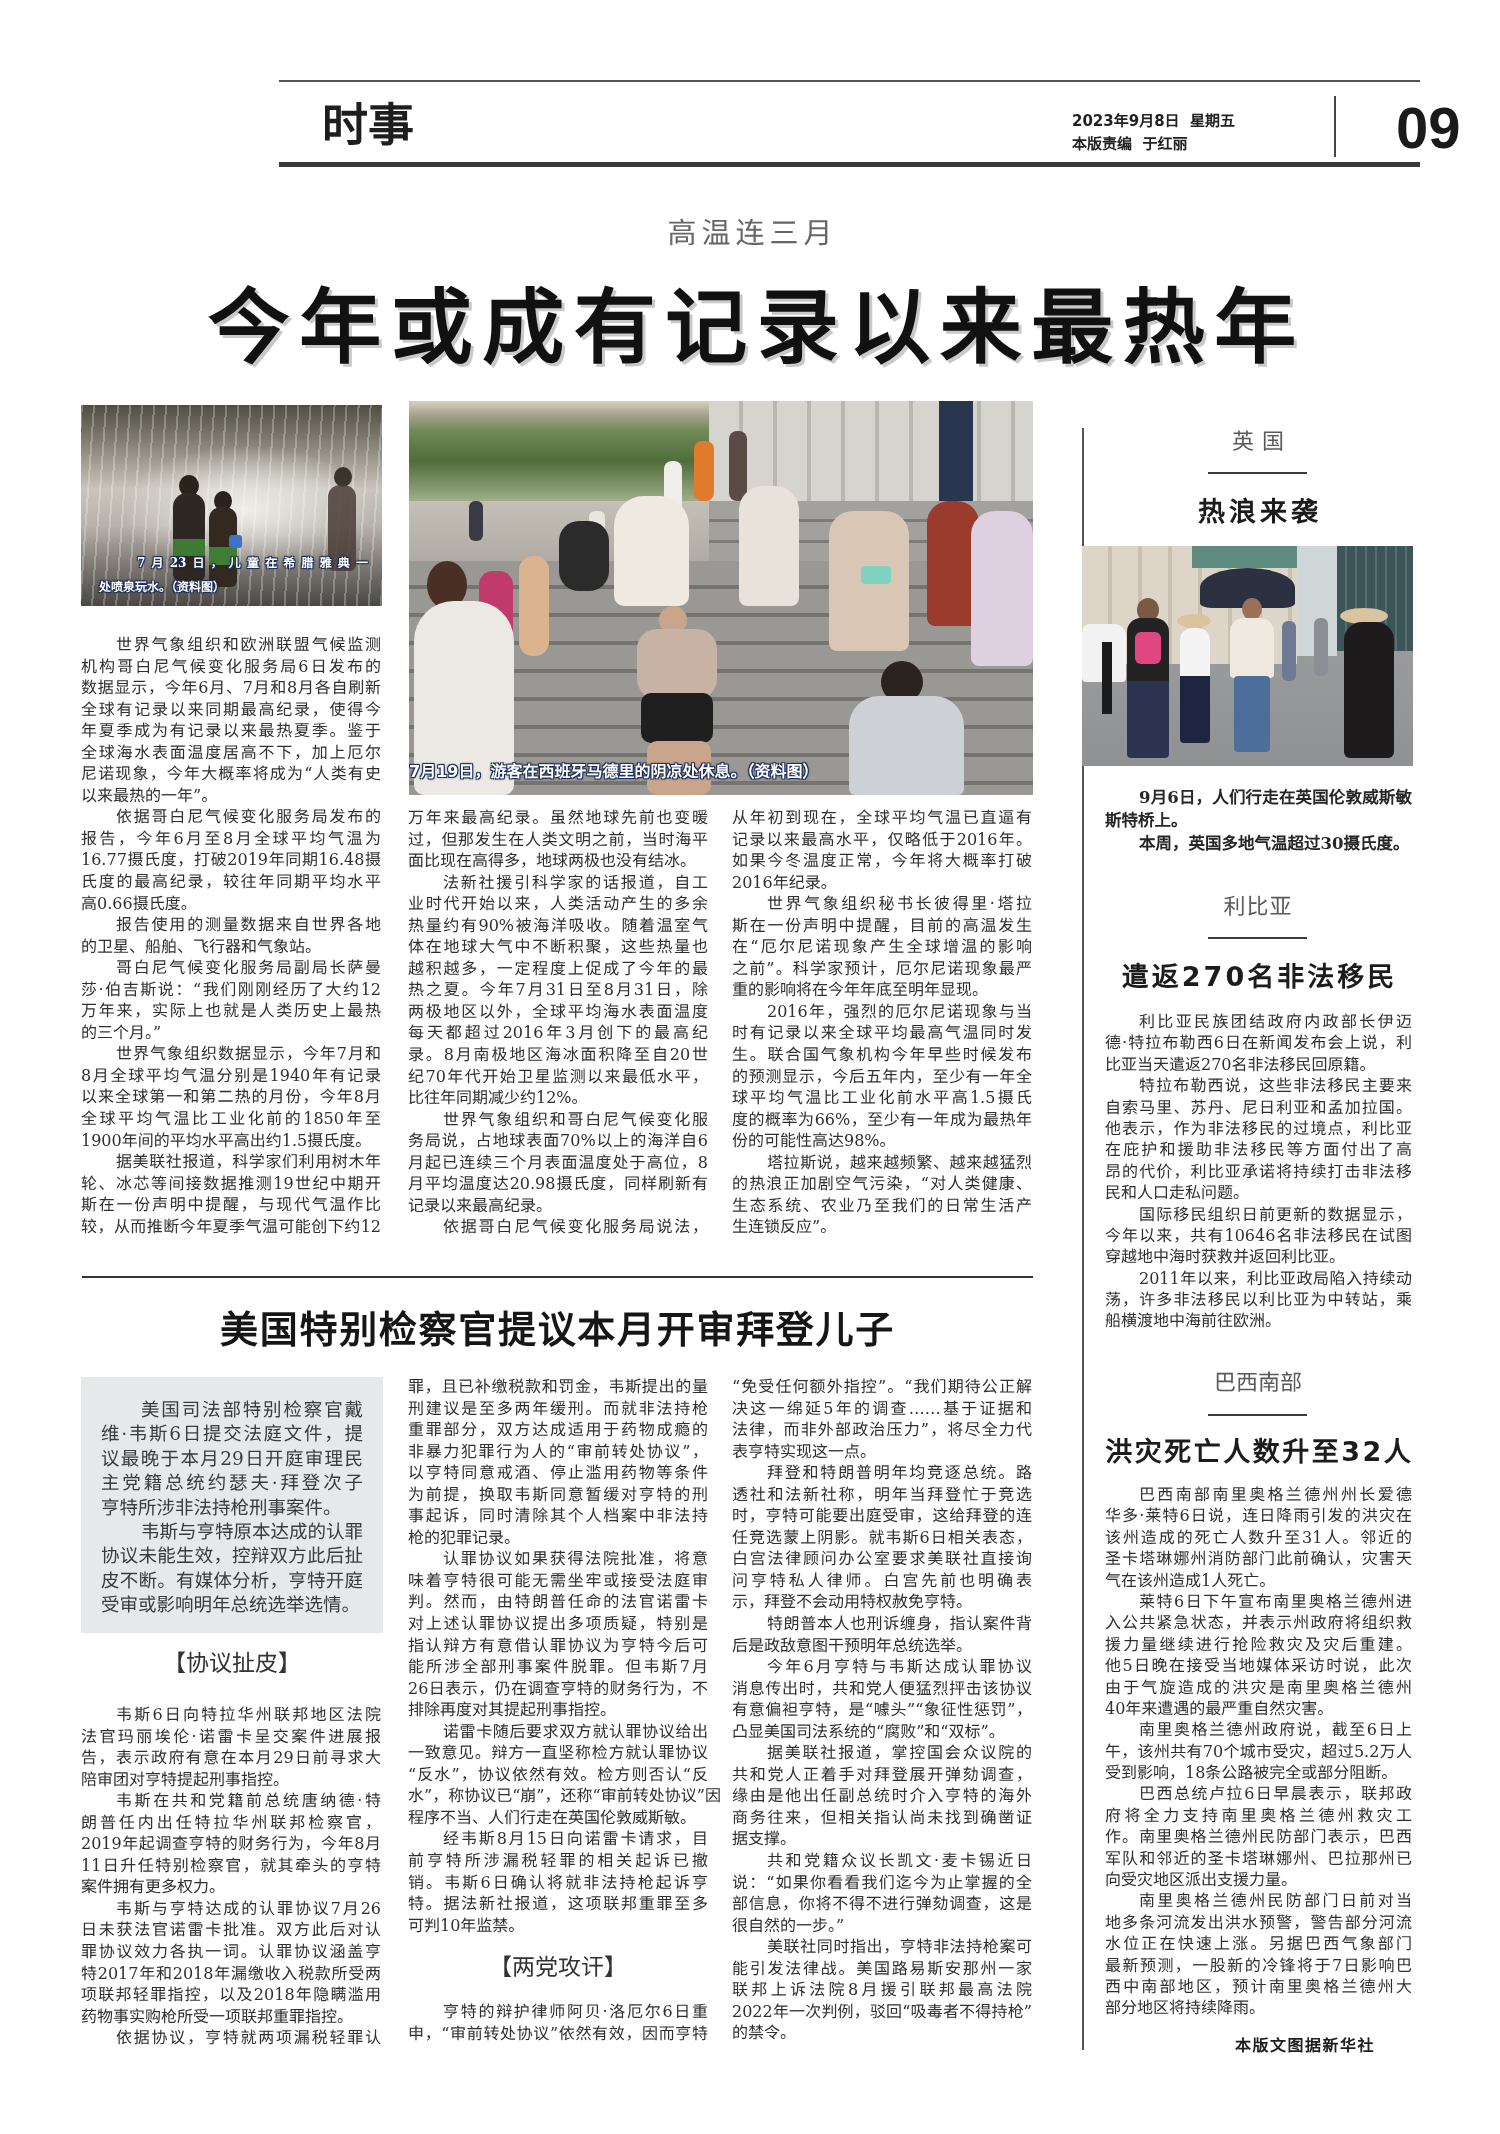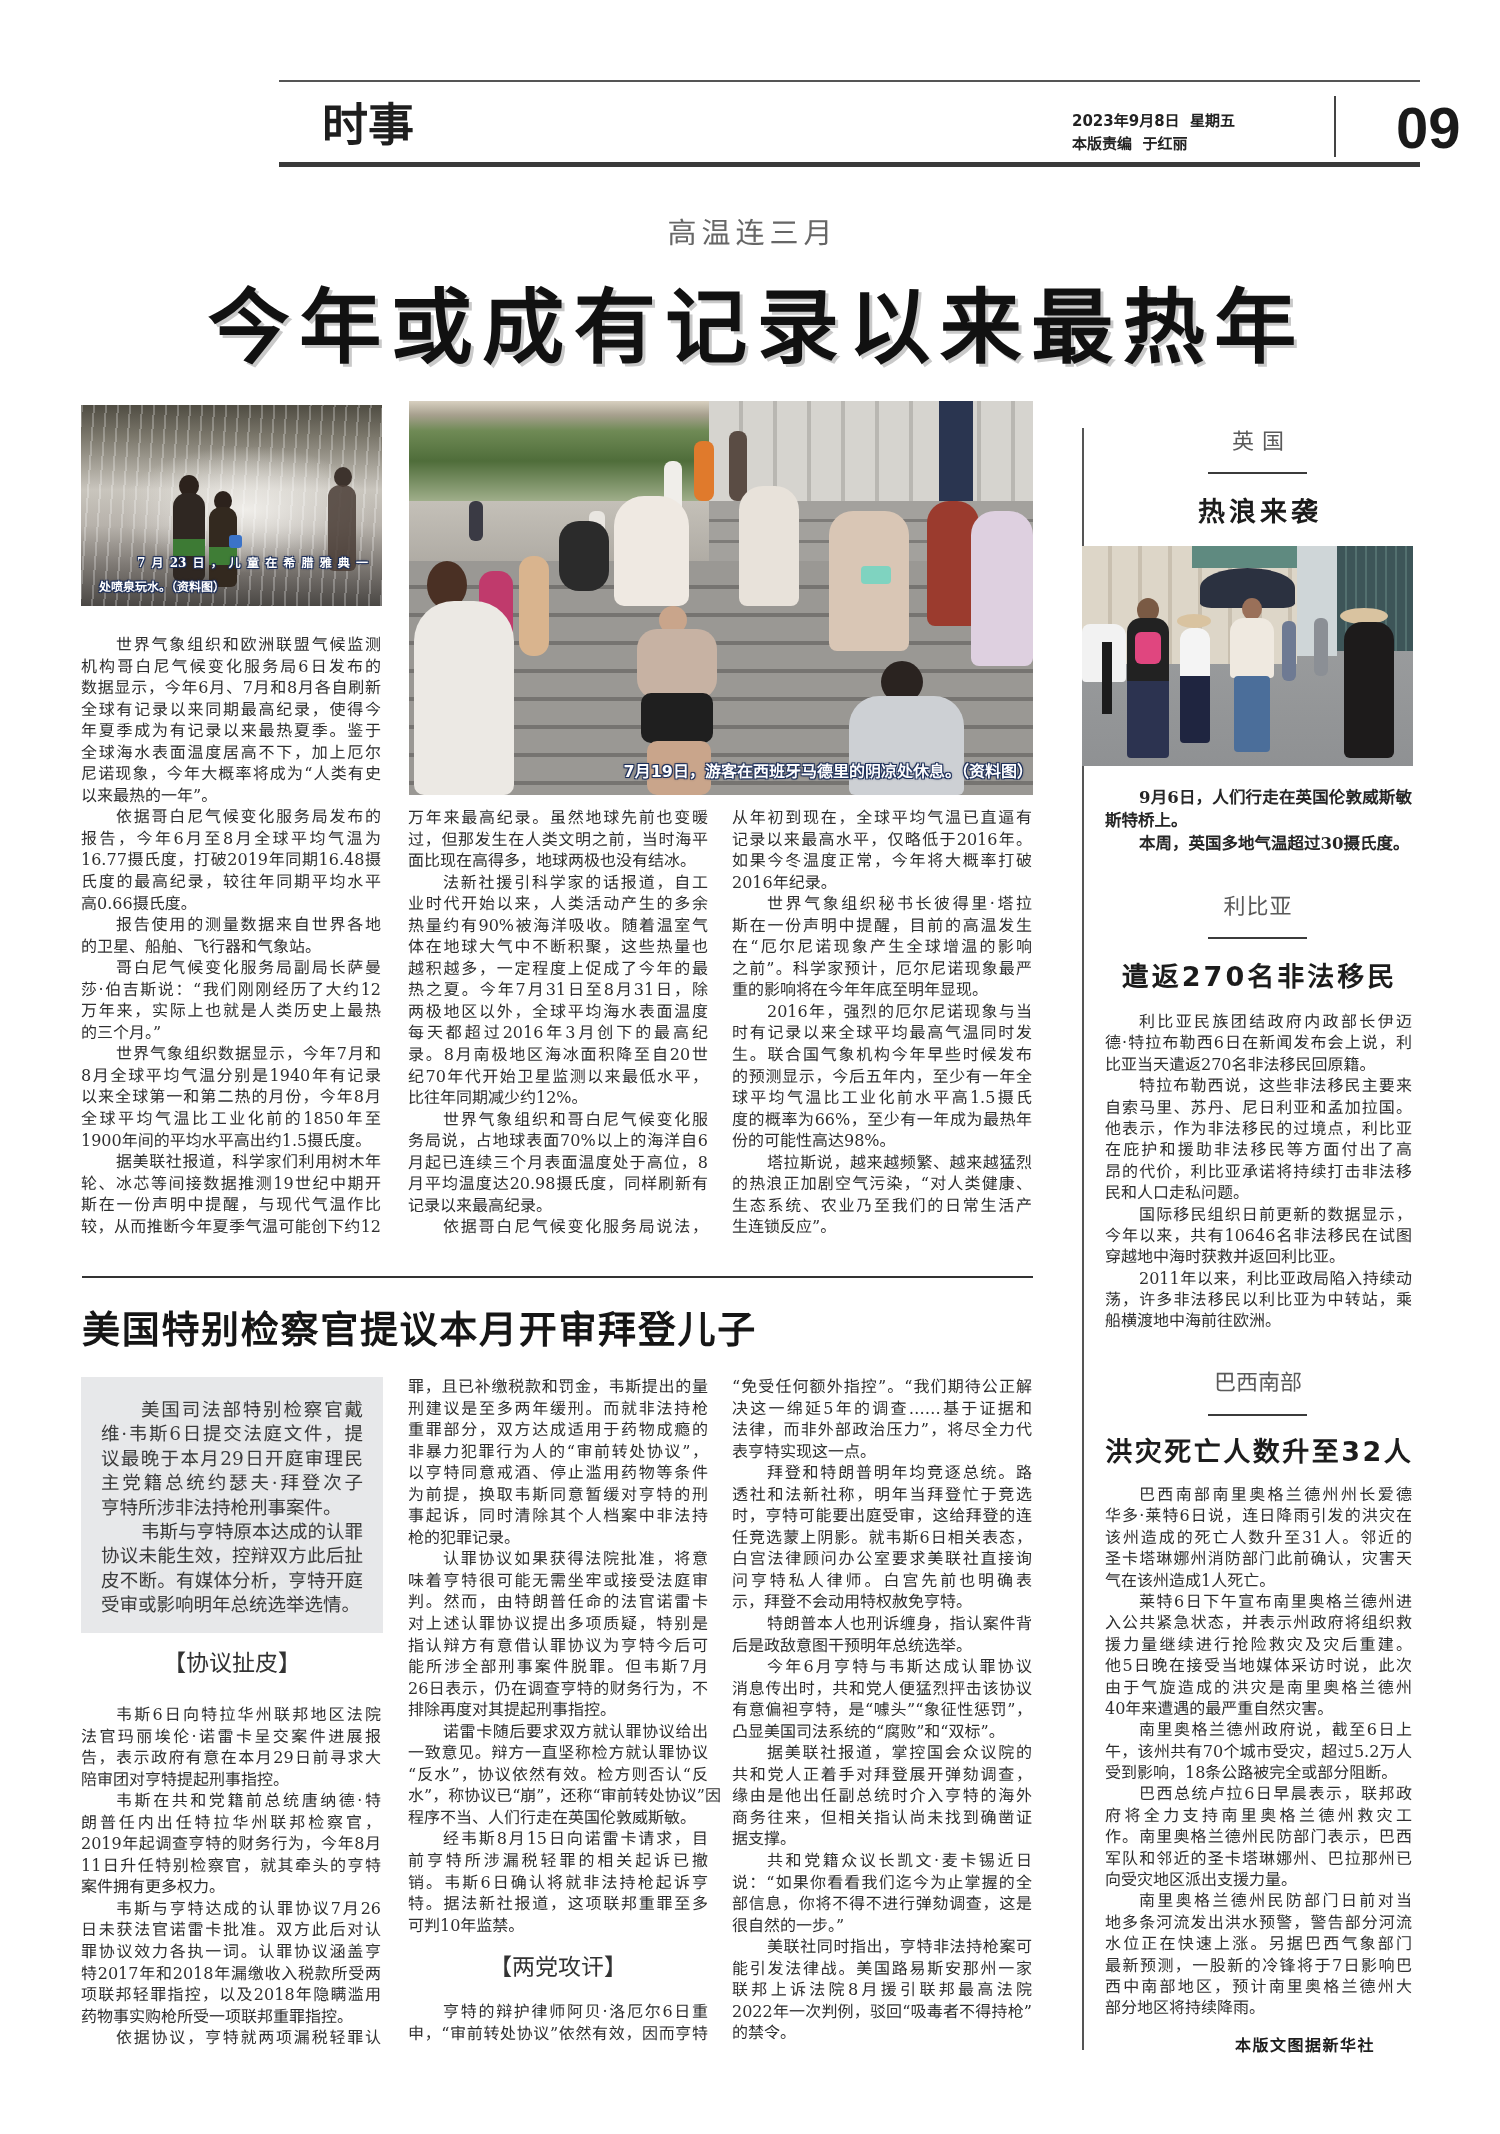--- a/index.html
+++ b/index.html
@@ -14,38 +14,38 @@
 .logo{left:82px;top:81px;width:197px;height:86px;background:var(--brand,#d42a2f)}
 .section-name{left:322px;top:100px;font-family:"DejaVu Sans",sans-serif;font-weight:bold;font-size:46px;line-height:50px;color:#1e1e1e}
 .dateline{left:1072px;top:112px;font-family:"DejaVu Sans",sans-serif;font-weight:bold;font-size:15px;line-height:18px;color:#222;white-space:pre}
 .editor{left:1072px;top:135px;font-family:"DejaVu Sans",sans-serif;font-weight:bold;font-size:15px;line-height:18px;color:#222;white-space:pre}
 .vdiv{left:1334px;top:96px;width:2px;height:61px;background:#444}
 .pageno{left:1396px;top:99px;font-family:"Liberation Sans",sans-serif;font-weight:bold;font-size:58px;line-height:58px;color:#1a1a1a}
 
 
 .kicker{left:450px;top:217px;width:600px;text-align:center;font-family:"DejaVu Sans",sans-serif;font-size:29px;line-height:32px;letter-spacing:5px;padding-left:5px;color:#666;font-weight:normal}
 .headline{left:2px;top:287px;width:1500px;text-align:center;font-family:"DejaVu Sans",sans-serif;font-weight:900;font-size:82px;line-height:82px;letter-spacing:9.5px;padding-left:9.5px;color:#111;text-shadow:3px 3px 0 #c9c9c9}
-.headline2{left:82px;top:1308px;width:951px;font-family:"DejaVu Sans",sans-serif;font-weight:900;font-size:38px;line-height:44px;letter-spacing:1.7px;color:#161616}
+.headline2{left:82px;top:1308px;width:951px;text-align:center;font-family:"DejaVu Sans",sans-serif;font-weight:900;font-size:38px;line-height:44px;letter-spacing:1.7px;color:#161616}
 .sep{left:82px;top:1276px;width:951px;height:2px;background:#333}
 .subhead{font-family:"DejaVu Serif",serif;font-size:23px;line-height:28px;text-align:center;color:#333}
 
 
 .col{position:absolute;font-family:"DejaVu Serif","Liberation Serif",serif;font-size:16px;color:#2f2f2f;--lh:21.55px;--ind:35px}
 .col .ln{display:block;height:var(--lh);line-height:var(--lh);white-space:nowrap;text-align:justify;text-align-last:justify}
 .col .ln.ind{padding-left:var(--ind)}
 .col .ln.end{text-align-last:left}
 .col.sb{--lh:21.4px;--ind:34px}
 .col.gray{font-size:18.5px;--lh:24.4px;--ind:40px;color:#3b3b3b}
 .col.ukcap{font-size:16.5px;--lh:23px;--ind:34px;color:#262626;font-weight:bold}
 .col.photocap{font-size:12px;--lh:24px;--ind:38px;color:#fff;font-weight:bold;text-shadow:1px 1px 0 #1d2f5a,-1px -1px 0 #1d2f5a,1px -1px 0 #1d2f5a,-1px 1px 0 #1d2f5a,0 0 3px #0c1633}
 
 
 .photo{position:absolute;overflow:hidden}
 .fig{position:absolute}
-.maincap{left:409px;top:760px;width:624px;text-align:right;font-family:"DejaVu Sans",sans-serif;font-weight:bold;font-size:16px;line-height:24px;color:#fff;text-shadow:1px 1px 0 #1d2f5a,-1px -1px 0 #1d2f5a,1px -1px 0 #1d2f5a,-1px 1px 0 #1d2f5a,0 0 3px #0c1633;z-index:3}
+.maincap{left:409px;top:760px;width:624px;text-align:left;font-family:"DejaVu Sans",sans-serif;font-weight:bold;font-size:16px;line-height:24px;color:#fff;text-shadow:1px 1px 0 #1d2f5a,-1px -1px 0 #1d2f5a,1px -1px 0 #1d2f5a,-1px 1px 0 #1d2f5a,0 0 3px #0c1633;z-index:3}
 
 
 .sb-vline{left:1082px;top:428px;width:1.5px;height:1622px;background:#555}
 .sb-label{position:absolute;left:1097px;width:322px;text-align:center;font-family:"DejaVu Serif",serif;font-size:22px;line-height:24px;color:#5a5a5a}
 .sb-rule{position:absolute;left:1208px;width:99px;height:1.5px;background:#3b3b3b}
 .sb-head{position:absolute;left:1097px;width:322px;text-align:center;font-family:"DejaVu Sans",sans-serif;font-weight:bold;font-size:27px;line-height:34px;color:#1c1c1c}
 .credit{left:1235px;top:2035px;font-family:"DejaVu Sans",sans-serif;font-weight:bold;font-size:16px;line-height:22px;letter-spacing:1.5px;color:#1e1e1e}
 .graybox{left:81px;top:1377px;width:302px;height:256px;background:#e7e8ea}
 </style>
 </head>

